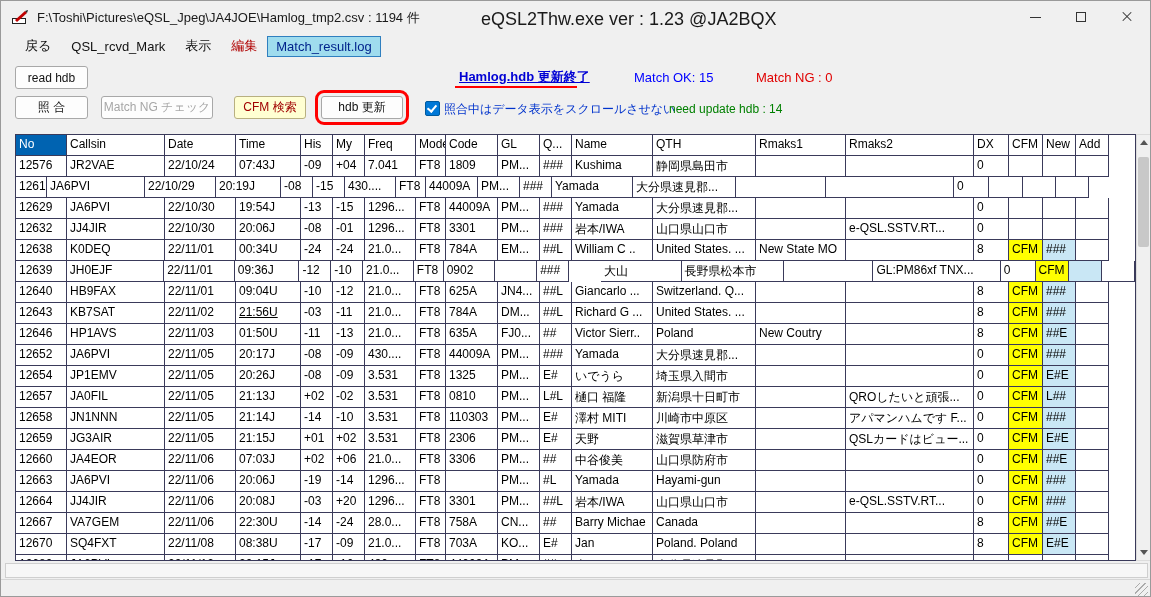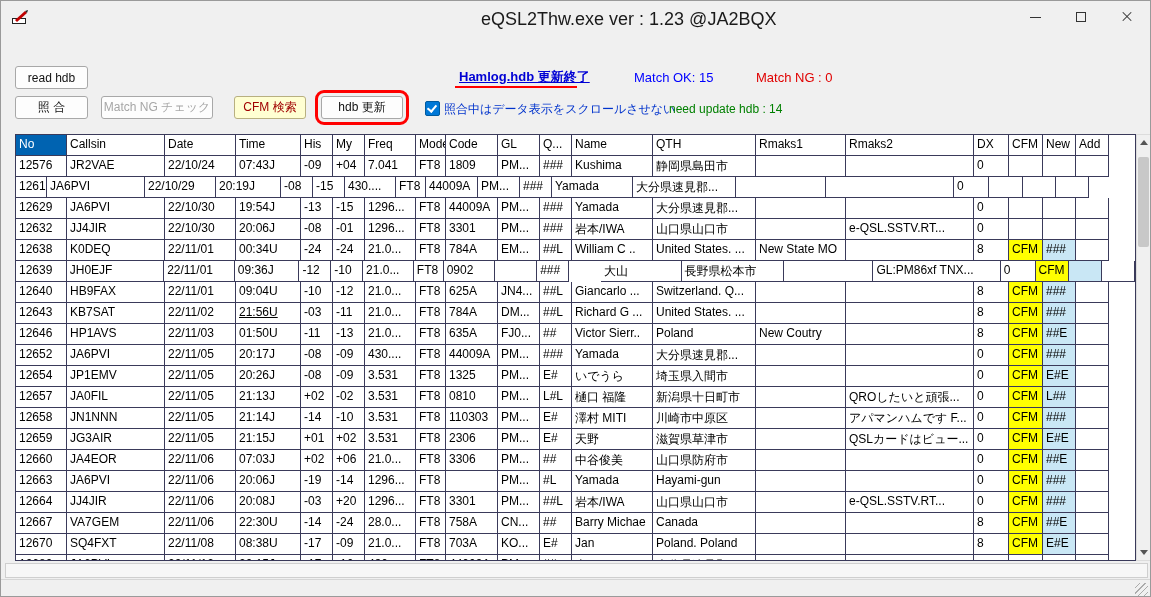--- a/index.html
+++ b/index.html
@@ -69,34 +69,42 @@
 
 <div class="window">
 
   <div class="titlebar">
     <svg class="app-icon" viewBox="0 0 18 18">
       <rect x="1" y="10" width="14" height="6" fill="#222"></rect>
       <rect x="2" y="11" width="12" height="4" fill="#fff"></rect>
       <path d="M4 12 L14 3 L16 5 L6 14 Z" fill="#c00000"></path>
       <path d="M14 3 L16 5 L17 2 Z" fill="#222"></path>
     </svg>
+    <span class="title-left">F:\Toshi\Pictures\eQSL_Jpeg\JA4JOE\Hamlog_tmp2.csv   :   1194 件</span>
     <span class="title-center">eQSL2Thw.exe  ver : 1.23    @JA2BQX</span>
     <div class="win-controls">
       <div class="win-btn">
           <div class="glyph-min"></div>
         </div>
       <div class="win-btn">
           <div class="glyph-max"></div>
         </div>
       <div class="win-btn">
           <div class="glyph-close"></div>
         </div>
     </div>
   </div>
 
+  <div class="menubar">
+    <span class="menu-item">戻る</span>
+    <span class="menu-item">QSL_rcvd_Mark</span>
+    <span class="menu-item">表示</span>
+    <span class="menu-item edit">編集</span>
+    <span class="menu-item highlight">Match_result.log</span>
+  </div>
 
   <div class="toolbar">
     <div class="btn" style="left:14px;top:7px;width:73px;">read hdb</div>
     <span class="status-link">Hamlog.hdb 更新終了</span>
     <div class="red-underline"></div>
     <span class="match-ok">Match OK: 15</span>
     <span class="match-ng">Match NG : 0</span>
 
     <div class="btn" style="left:14px;top:37px;width:73px;">照 合</div>
     <div class="btn disabled" style="left:100px;top:37px;width:112px;">Match NG チェック</div>

